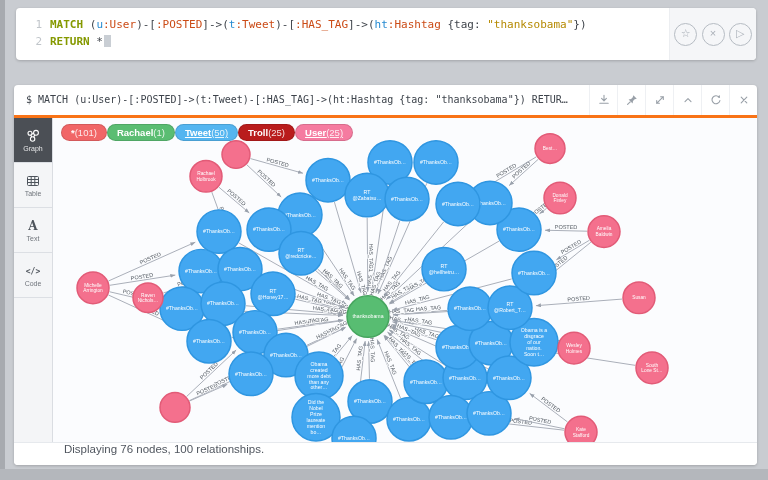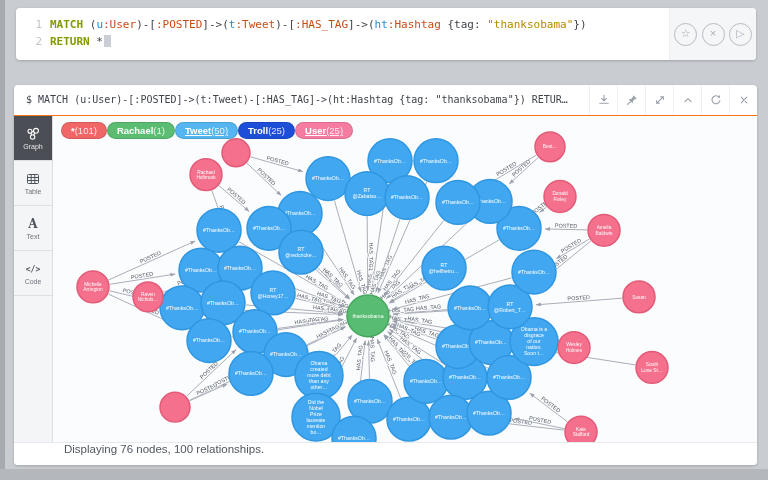--- a/index.html
+++ b/index.html
@@ -16,21 +16,21 @@
   .tk-var{color:#268bd2}
   .tk-lbl{color:#cb4b16}
   .tk-p{color:#40454c}
   .tk-str{color:#b58900}
   .cursor{display:inline-block;width:7px;height:12px;background:#c9ced4;vertical-align:-2px;margin-left:1px}
   .editor-actions{width:86px;background:#f5f6f8;border-left:1px solid #eceef1;display:flex;align-items:center;justify-content:space-evenly}
   .circle-btn{width:21px;height:21px;border:1.5px solid #b6bcc3;border-radius:50%;color:#a9afb7;font-size:11px;line-height:19px;text-align:center;cursor:pointer;background:#fff0}
 
   
   .result-card{position:absolute;left:14px;top:85px;width:743px;height:380px;background:#fff;border-radius:4px;box-shadow:0 1px 3px rgba(0,0,0,.2);display:flex;flex-direction:column}
-  .frame-header{height:30px;flex:0 0 30px;display:flex;border-bottom:1px solid #f97316}
+  .frame-header{height:30px;flex:0 0 30px;display:flex;border-bottom:3px solid #f97316}
   .frame-query{flex:1;font-family:"DejaVu Sans Mono",monospace;font-size:10px;color:#3d434b;line-height:30px;padding-left:12px;white-space:nowrap;overflow:hidden}
   .frame-icons{display:flex}
   .frame-icon{width:27px;border-left:1px solid #eef0f3;display:flex;align-items:center;justify-content:center;cursor:pointer}
   .frame-icon svg{stroke:#99a0a8;fill:none;stroke-width:1.1;stroke-linecap:round;stroke-linejoin:round}
   .frame-body{flex:1;display:flex;min-height:0}
   .tab-strip{width:38px;flex:0 0 38px;background:#f4f5f7;border-right:1px solid #dadde2}
   .tab{height:44px;border-bottom:1px solid #dcdfe4;display:flex;flex-direction:column;align-items:center;justify-content:center;gap:2px;color:#4e545c;cursor:pointer}
   .tab-label{font-size:7px;color:#70757c}
   .tab.active{background:#4b4f55;color:#fff}
   .tab.active .tab-label{color:#e8e9ea}
@@ -128,21 +128,21 @@
             <text x="7" y="10" text-anchor="middle" font-family="DejaVu Sans Mono, monospace" font-size="8" font-weight="bold" fill="currentColor">&lt;/&gt;</text>
           </svg>
           <span class="tab-label">Code</span>
         </div>
       </div>
     <div class="canvas">
       <div class="legend" id="legend">
           <span class="pill" style="background: rgb(241, 102, 103);"><span>*</span><span class="count">(101)</span></span>
           <span class="pill" style="background: rgb(90, 189, 114);"><span>Rachael</span><span class="count">(1)</span></span>
           <span class="pill" style="background: rgb(84, 181, 240); text-decoration: underline;"><span>Tweet</span><span class="count">(50)</span></span>
-          <span class="pill" style="background: #1d4ed8;"><span>Troll</span><span class="count">(25)</span></span>
+          <span class="pill" style="background: #b91c1c;"><span>Troll</span><span class="count">(25)</span></span>
           <span class="pill" style="background: rgb(245, 123, 160); text-decoration: underline;"><span>User</span><span class="count">(25)</span></span>
         </div>
       <svg id="graph-svg" viewBox="0 0 704 328" preserveAspectRatio="none">
           <defs>
             <marker id="arrow" markerWidth="6" markerHeight="5" refX="5" refY="2" orient="auto">
               <path d="M0,0L5,2L0,4Z" fill="#9aa1ac"></path>
             </marker>
           </defs>
           <g>
             <line x1="281.4031091072307" y1="85.09072641994598" x2="308.04009879648834" y2="176.9883408478848" stroke="#a9aeb8" stroke-width="1" marker-end="url(#arrow)"></line>

